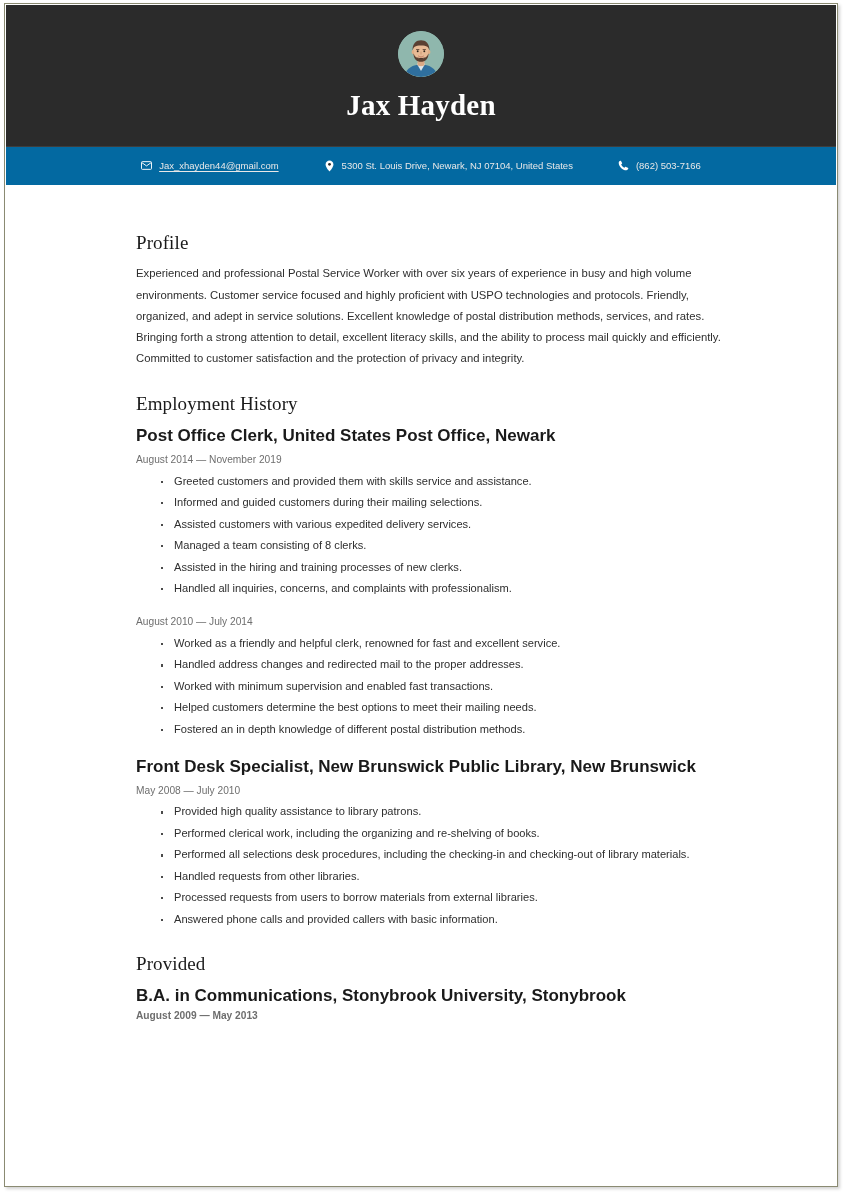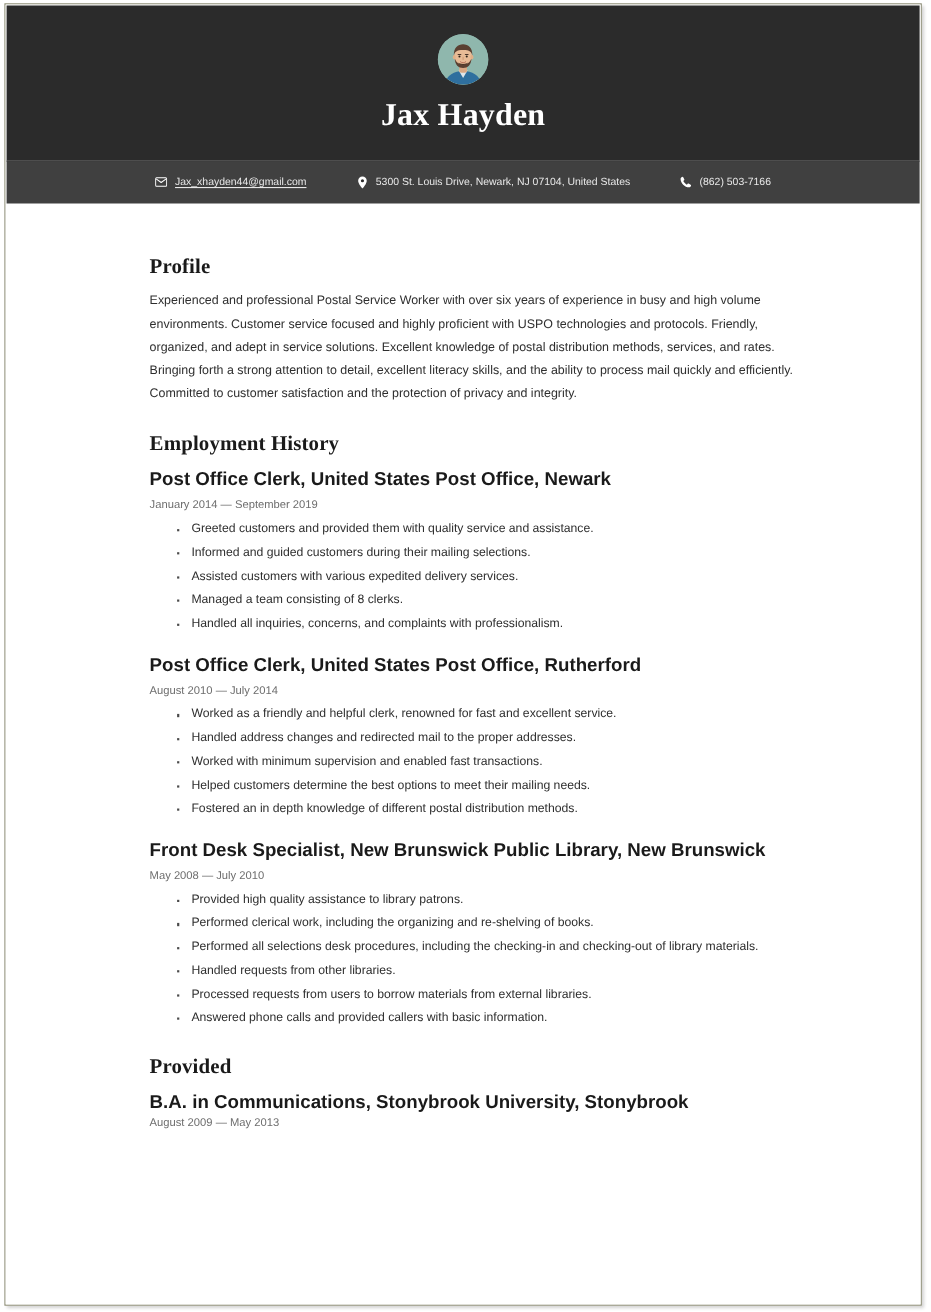--- a/index.html
+++ b/index.html
@@ -76,21 +76,21 @@
     color: #cfcfcf;
     font-size: 9.5px;
     letter-spacing: 2.7px;
     text-transform: uppercase;
     margin: 0;
     font-weight: 400;
   }
 
   
   .contact-bar {
-    background: #404040;
+    background: #0369a1;
     border-top: 1px solid #3e3e3e;
     padding: 13px 0 14px 0;
     display: flex;
     justify-content: center;
     align-items: center;
     gap: 0;
   }
   .contact-item {
     display: flex;
     align-items: center;
@@ -118,21 +118,21 @@
 
   
   .content {
     padding: 47px 108px 0 130px;
     box-sizing: border-box;
   }
   .section + .section { margin-top: 24px; }
 
   .section-title {
     font-family: "Liberation Serif", "DejaVu Serif", serif;
-    font-weight: 700;
+    font-weight: 400;
     font-size: 19px;
     color: #1a1a1a;
     margin: 0 0 9px 0;
     letter-spacing: 0.1px;
   }
   .section-title.tight { margin-bottom: 10px; }
 
   .profile-text {
     font-size: 11.3px;
     line-height: 1.87;
@@ -174,21 +174,21 @@
     content: "";
     position: absolute;
     left: 0;
     top: 8px;
     width: 2.2px;
     height: 2.2px;
     background: #4a4a4a;
   }
 
   .edu-entry .entry-title { margin-bottom: 1px; }
-  .edu-entry .entry-date { margin-bottom: 0; }
+  .edu-entry .entry-date { margin-bottom: 0; font-weight: bold; }
 </style>
 </head>
 <body>
 
 <div class="viewport">
   <div class="page">
     <div class="page-inner">
 
       <div class="header">
         <div class="avatar">
@@ -269,32 +269,32 @@
         <section class="section">
           <h2 class="section-title">Profile</h2>
           <p class="profile-text">Experienced and professional Postal Service Worker with over six years of experience in busy and high volume environments. Customer service focused and highly proficient with USPO technologies and protocols. Friendly, organized, and adept in service solutions. Excellent knowledge of postal distribution methods, services, and rates. Bringing forth a strong attention to detail, excellent literacy skills, and the ability to process mail quickly and efficiently. Committed to customer satisfaction and the protection of privacy and integrity.</p>
         </section>
 
         <section class="section">
           <h2 class="section-title tight">Employment History</h2>
 
           <div class="entry">
             <p class="entry-title">Post Office Clerk, United States Post Office, Newark</p>
-            <p class="entry-date">January 2014 — September 2019</p>
+            <p class="entry-date">August 2014 — November 2019</p>
             <ul class="entry-bullets">
-              <li>Greeted customers and provided them with quality service and assistance.</li>
+              <li>Greeted customers and provided them with skills service and assistance.</li>
               <li>Informed and guided customers during their mailing selections.</li>
               <li>Assisted customers with various expedited delivery services.</li>
               <li>Managed a team consisting of 8 clerks.</li>
+              <li>Assisted in the hiring and training processes of new clerks.</li>
               <li>Handled all inquiries, concerns, and complaints with professionalism.</li>
             </ul>
           </div>
 
           <div class="entry">
-            <p class="entry-title">Post Office Clerk, United States Post Office, Rutherford</p>
             <p class="entry-date">August 2010 — July 2014</p>
             <ul class="entry-bullets">
               <li>Worked as a friendly and helpful clerk, renowned for fast and excellent service.</li>
               <li>Handled address changes and redirected mail to the proper addresses.</li>
               <li>Worked with minimum supervision and enabled fast transactions.</li>
               <li>Helped customers determine the best options to meet their mailing needs.</li>
               <li>Fostered an in depth knowledge of different postal distribution methods.</li>
             </ul>
           </div>
 

